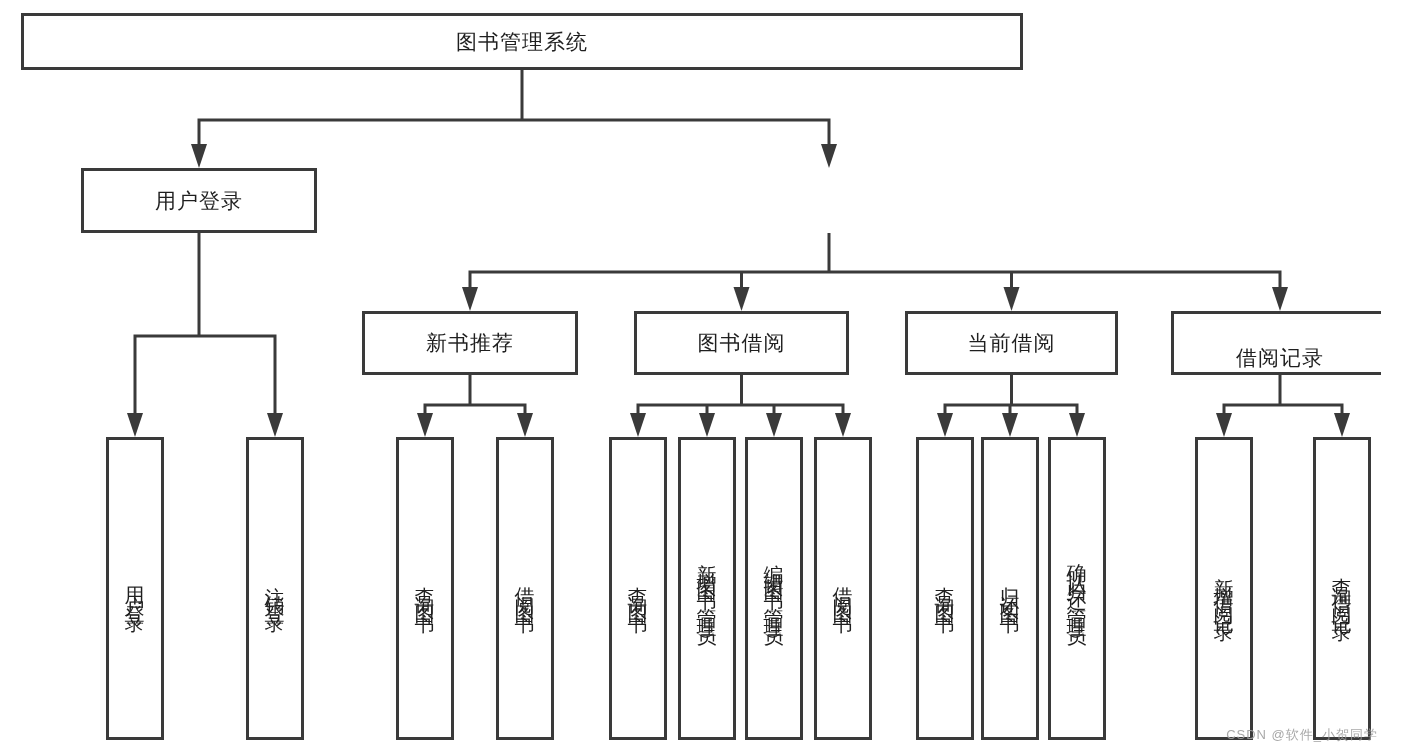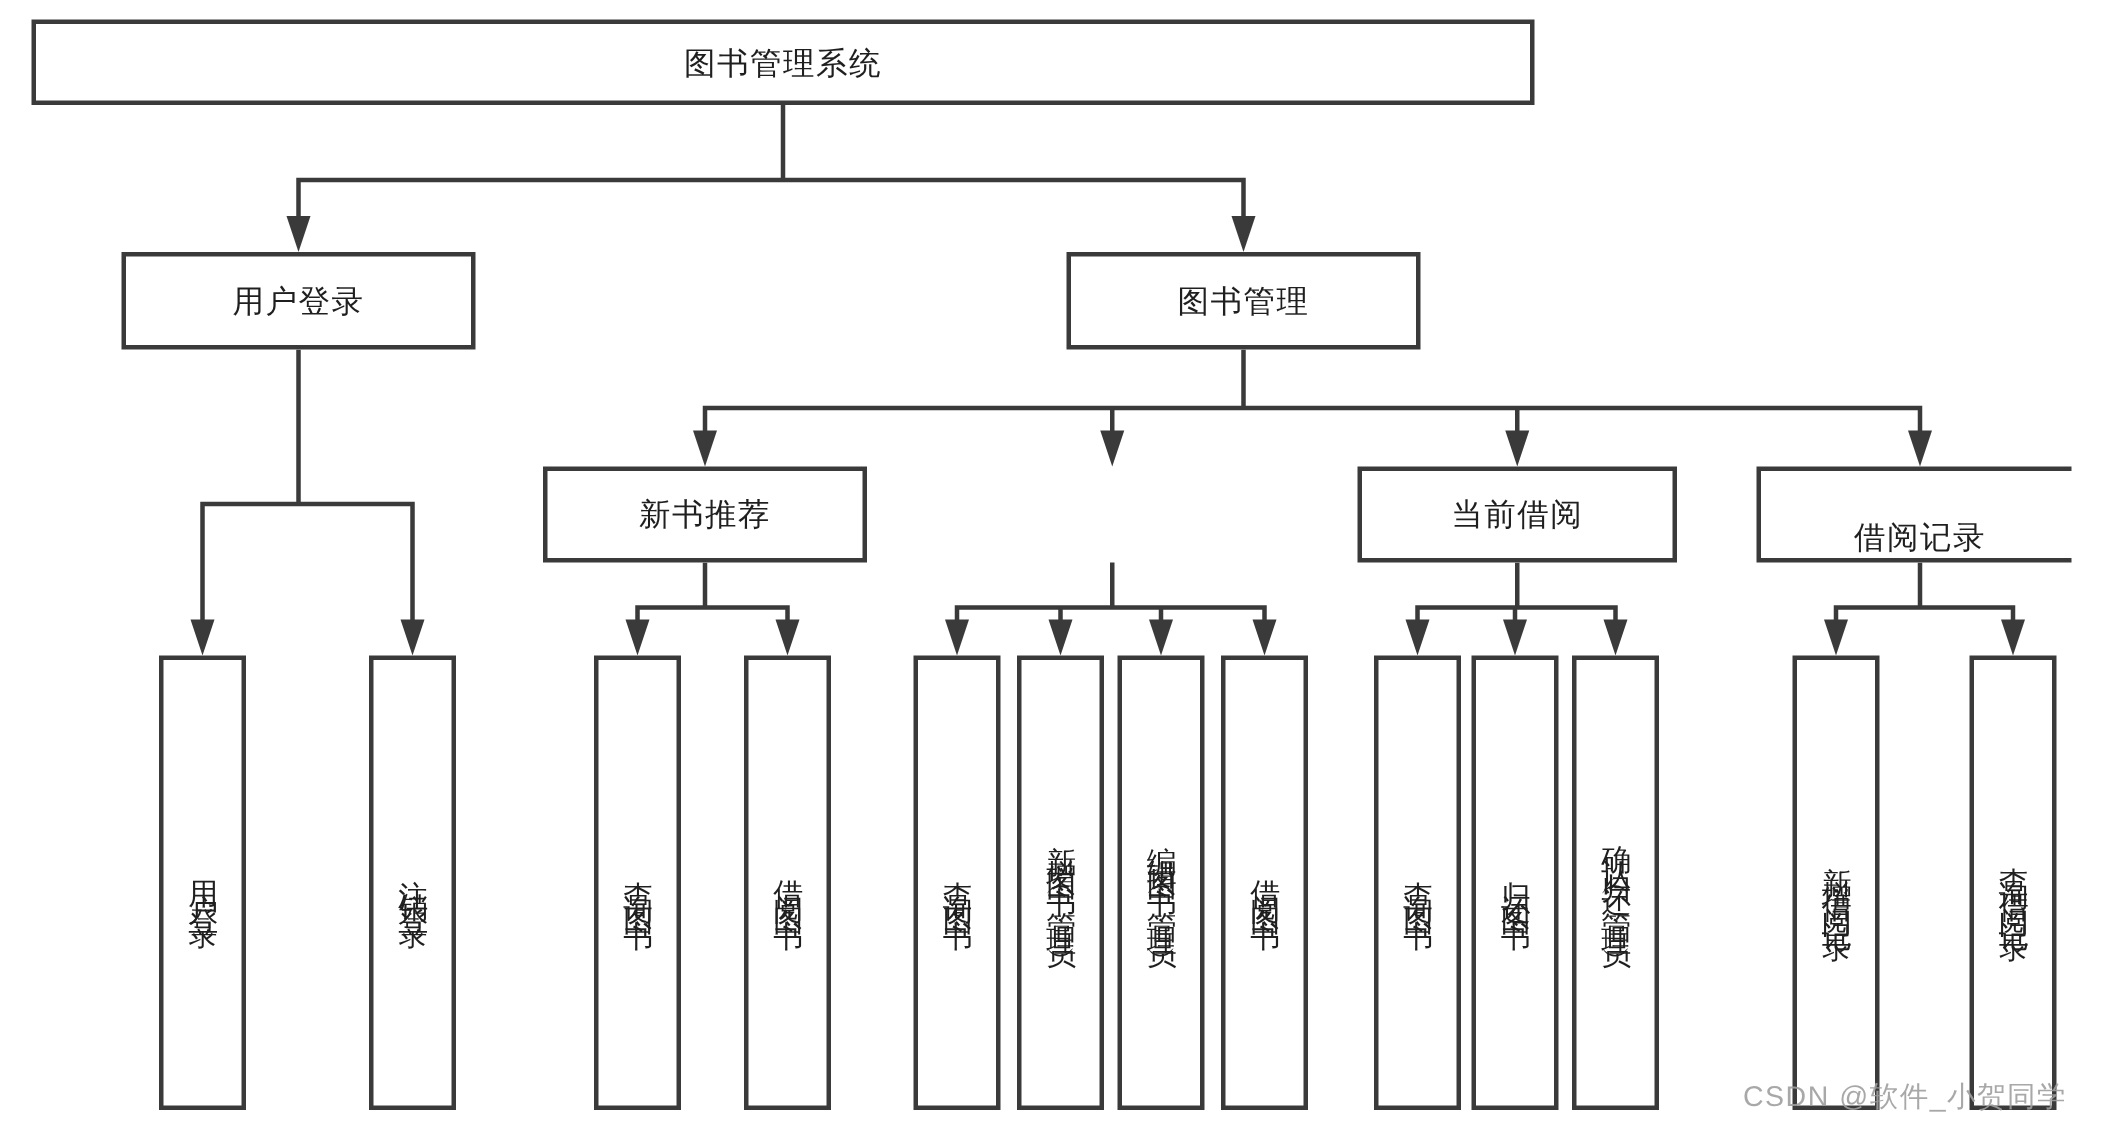--- a/index.html
+++ b/index.html
@@ -48,21 +48,21 @@
     font-size: 20px;
     line-height: 1;
     letter-spacing: 9px;
     color: #1f1f1f;
     white-space: nowrap;
   }
   .watermark {
     position: absolute;
     right: 3px;
     bottom: 3px;
-    font-size: 19px;
+    font-size: 13px;
     color: rgba(158, 158, 158, 0.9);
     white-space: nowrap;
     letter-spacing: 1px;
   }
 </style>
 </head>
 <body>
 
 <div class="canvas">
 
@@ -109,26 +109,26 @@
     </g>
   </svg>
 
   <div class="node h-label" style="left:21px; top:13px; width:1002px; height:57px;">
     <span>图书管理系统</span>
   </div>
 
   <div class="node h-label" style="left:81px; top:168px; width:236px; height:65px;">
     <span>用户登录</span>
   </div>
-  <div class="node h-label" style="left:711px; top:168px; width:236px; height:65px;">
-    <span>图书管理</span>
-  </div>
 
   <div class="node h-label" style="left:362px; top:311px; width:216px; height:64px;">
     <span>新书推荐</span>
+  </div>
+  <div class="node h-label" style="left:634px; top:311px; width:215px; height:64px;">
+    <span>图书借阅</span>
   </div>
   <div class="node h-label" style="left:905px; top:311px; width:213px; height:64px;font-family:Liberation Serif, serif;">
     <span>当前借阅</span>
   </div>
   <div class="node h-label" style="left:1171px; top:311px; width:218px; height:64px;align-items:flex-end;">
     <span>借阅记录</span>
   </div>
 
   <div class="node leaf" style="left:106px;">
     <span class="v-text">用户登录</span>

